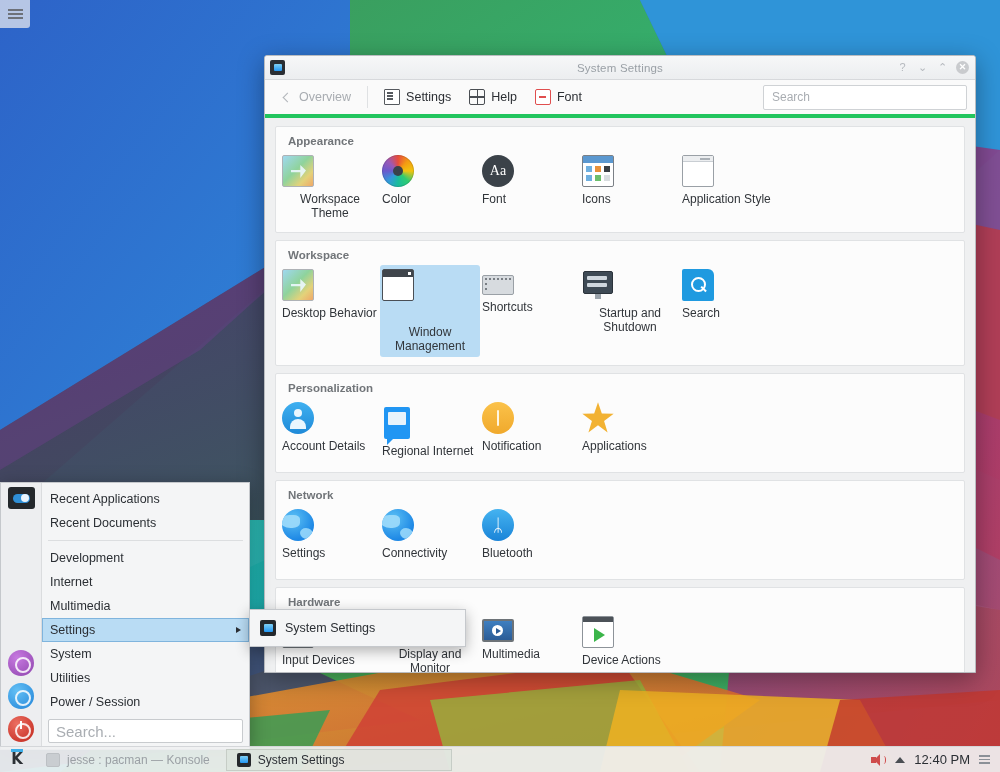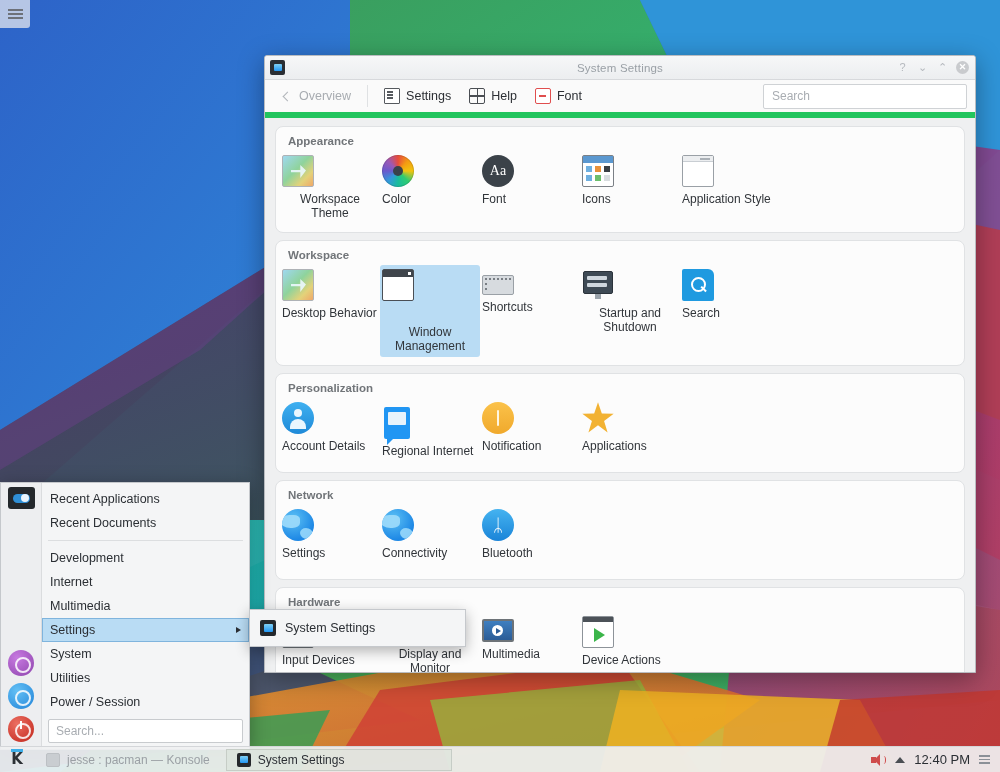--- a/index.html
+++ b/index.html
@@ -76,21 +76,21 @@
   .tb-close {
     width: 13px; height: 13px; border-radius: 50%;
     background: #c9cbce; color: #fff; font-size: 9px; line-height: 13px;
     text-align: center; font-weight: bold;
   }
 
   
   #ss-toolbar {
     height: 38px; flex: 0 0 38px;
     background: #fafafa;
-    border-bottom: 6px solid #22c55e;
+    border-bottom: 4px solid #22c55e;
     display: flex; align-items: center;
     padding: 0 8px 0 10px; gap: 0px;
   }
   .tbar-item {
     display: flex; align-items: center; gap: 6px;
     height: 26px; padding: 0 9px; border-radius: 3px;
     font-size: 12.5px; color: #2c2f34; white-space: nowrap;
   }
   .tbar-item.disabled { color: #a8acb1; }
   .tbar-sep {
@@ -146,21 +146,21 @@
 
   
   #ss-content {
     flex: 1 1 auto; overflow: hidden;
     background: #eff0f1;
     padding: 8px 10px 0 10px;
   }
   .group {
     background: #fcfcfc;
     border: 1px solid #e0e2e4;
-    border-radius: 8px;
+    border-radius: 2px;
     margin-bottom: 7px;
     padding: 6px 0 8px 0;
   }
   .group-title {
     font-size: 11.5px; font-weight: bold; color: #717579;
     padding: 2px 0 4px 12px;
   }
   .tiles { display: flex; padding-left: 4px; }
   .tile {
     width: 100px; min-height: 66px;
@@ -456,21 +456,21 @@
   .k-item .arrow {
     margin-left: auto; width: 0; height: 0;
     border-left: 5px solid #2b2f34;
     border-top: 3.5px solid transparent; border-bottom: 3.5px solid transparent;
   }
   .k-sep { height: 1px; background: #dcdee0; margin: 5px 6px 5px 6px; }
   #k-searchwrap { margin-top: auto; padding: 5px 6px 7px 6px; }
   #k-search {
     width: 100%; height: 24px; background: #fff;
     border: 1px solid #c8cbce; border-radius: 2px;
-    padding: 0 7px; font-size: 12px; color: #2b2f34;
+    padding: 0 7px; font-size: 15px; color: #2b2f34;
     font-family: "Liberation Sans", sans-serif; outline: none;
   }
   #k-search::placeholder { color: #a9adb2; }
 
   
   #k-submenu {
     position: absolute; left: 249px; top: 609px;
     width: 217px; height: 38px;
     background: #f4f5f6; border: 1px solid #c5c8cc;
     box-shadow: 0 4px 14px rgba(0,0,0,0.3);

